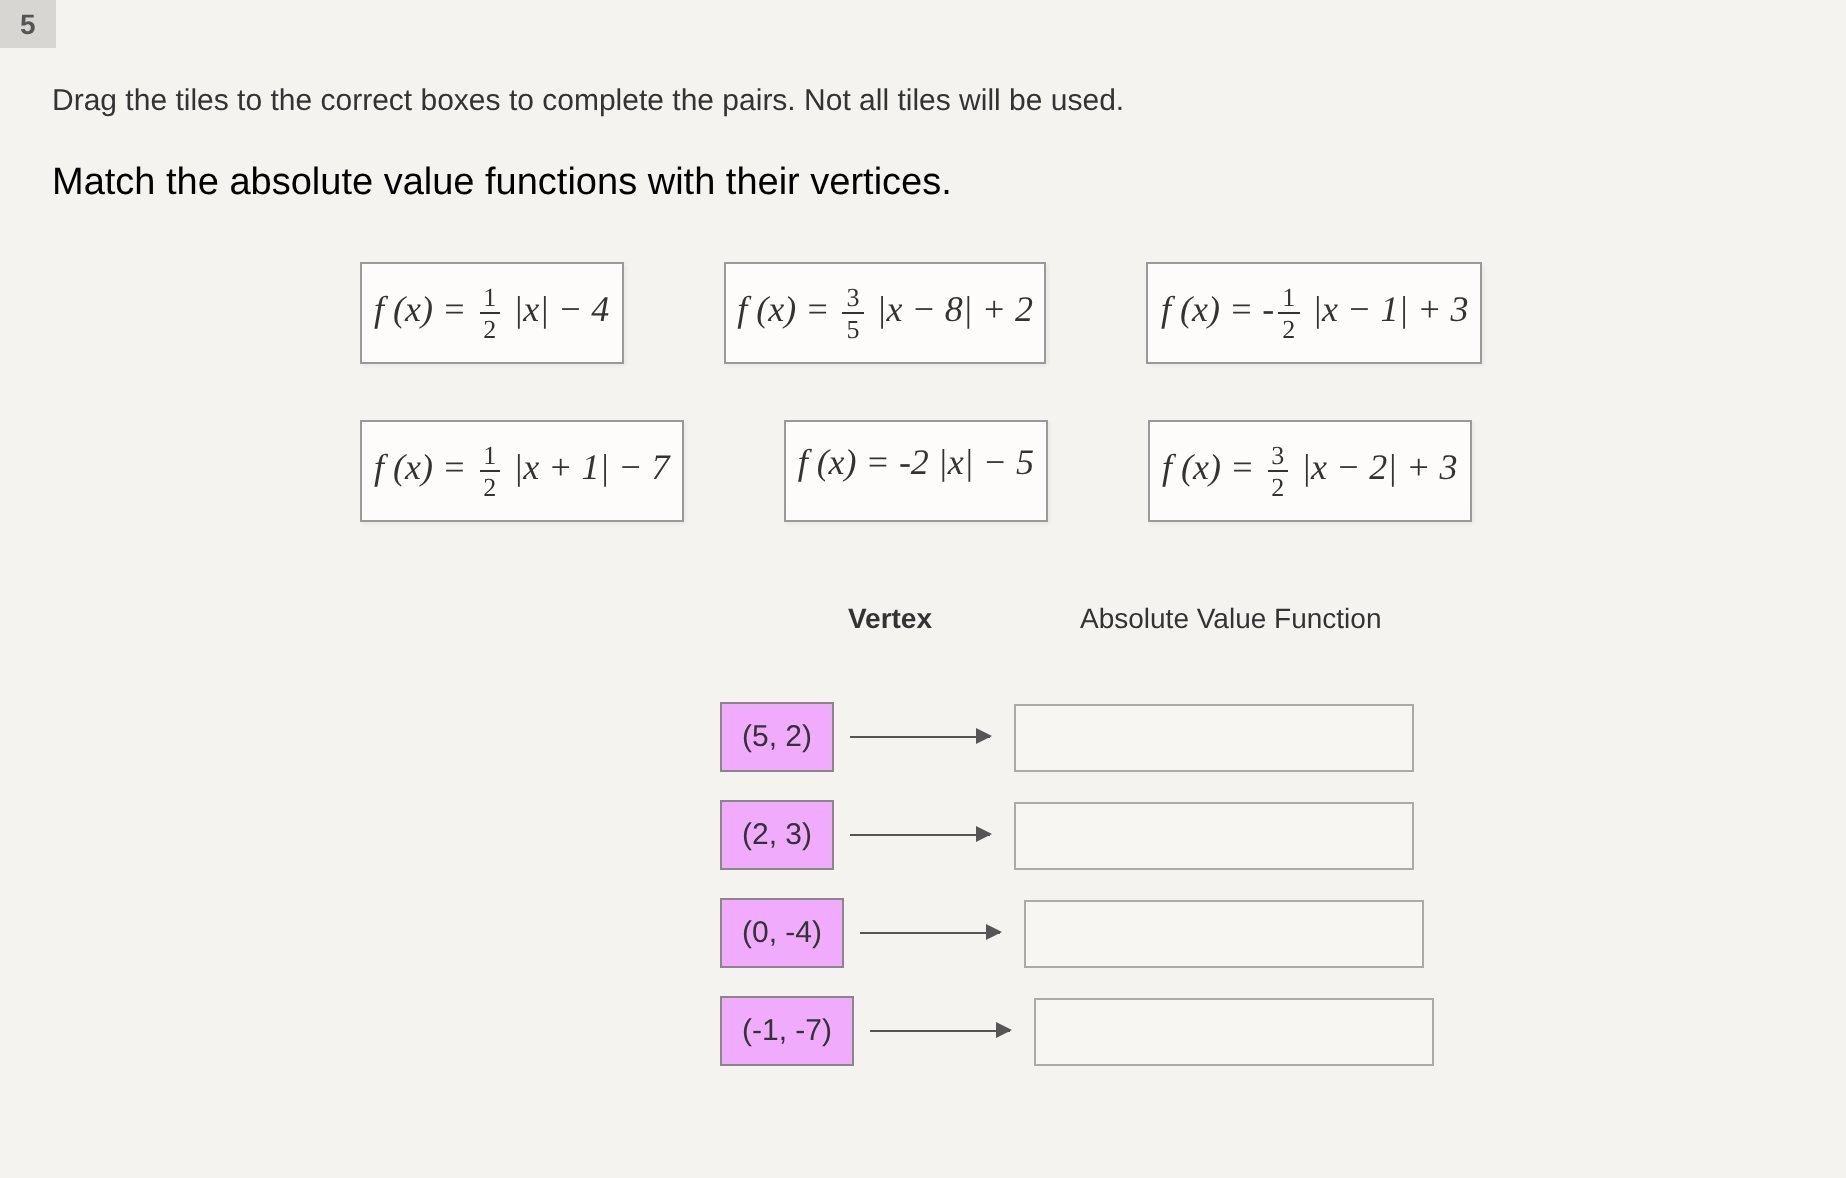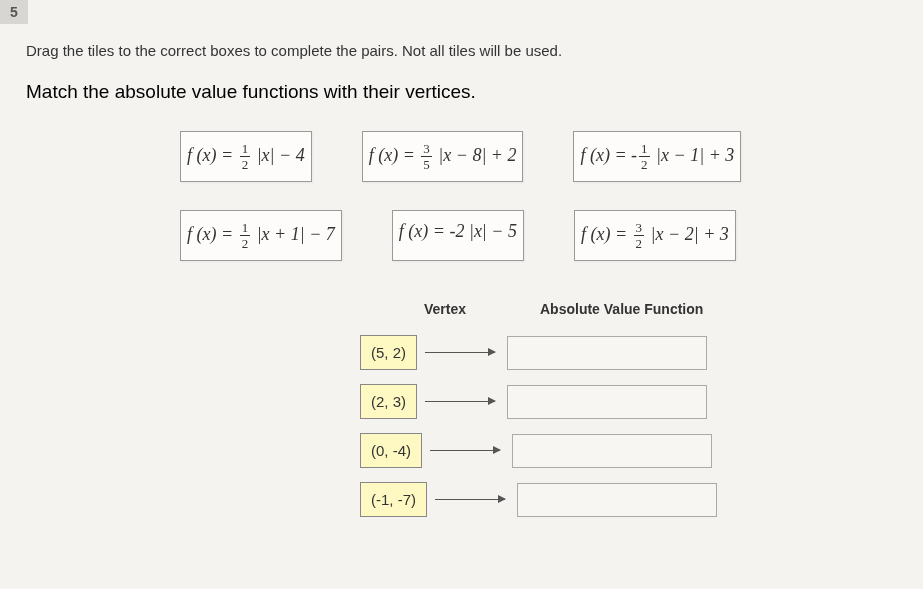--- a/index.html
+++ b/index.html
@@ -70,42 +70,42 @@
     }
     .frac .den {
       display: block;
       padding: 1px 2px 0 2px;
     }
     .matching-area {
       margin-left: 360px;
     }
     .headers {
       display: flex;
-      margin-bottom: 18px;
+      margin-bottom: 34px;
       align-items: flex-end;
     }
     .header-vertex {
       width: 170px;
       font-weight: bold;
       font-size: 14px;
       text-align: center;
     }
     .header-avf {
-      font-weight: bold;
+      font-weight: normal;
       font-size: 14px;
       margin-left: 10px;
     }
     .match-row {
       display: flex;
       align-items: center;
       margin-bottom: 14px;
     }
     .vertex-box {
       border: 1px solid #888;
-      background: #fef9c3;
+      background: #f0abfc;
       padding: 8px 10px;
       font-size: 15px;
       min-width: 56px;
       text-align: center;
     }
     .arrow-line {
       width: 70px;
       height: 1px;
       background: #555;
       position: relative;

